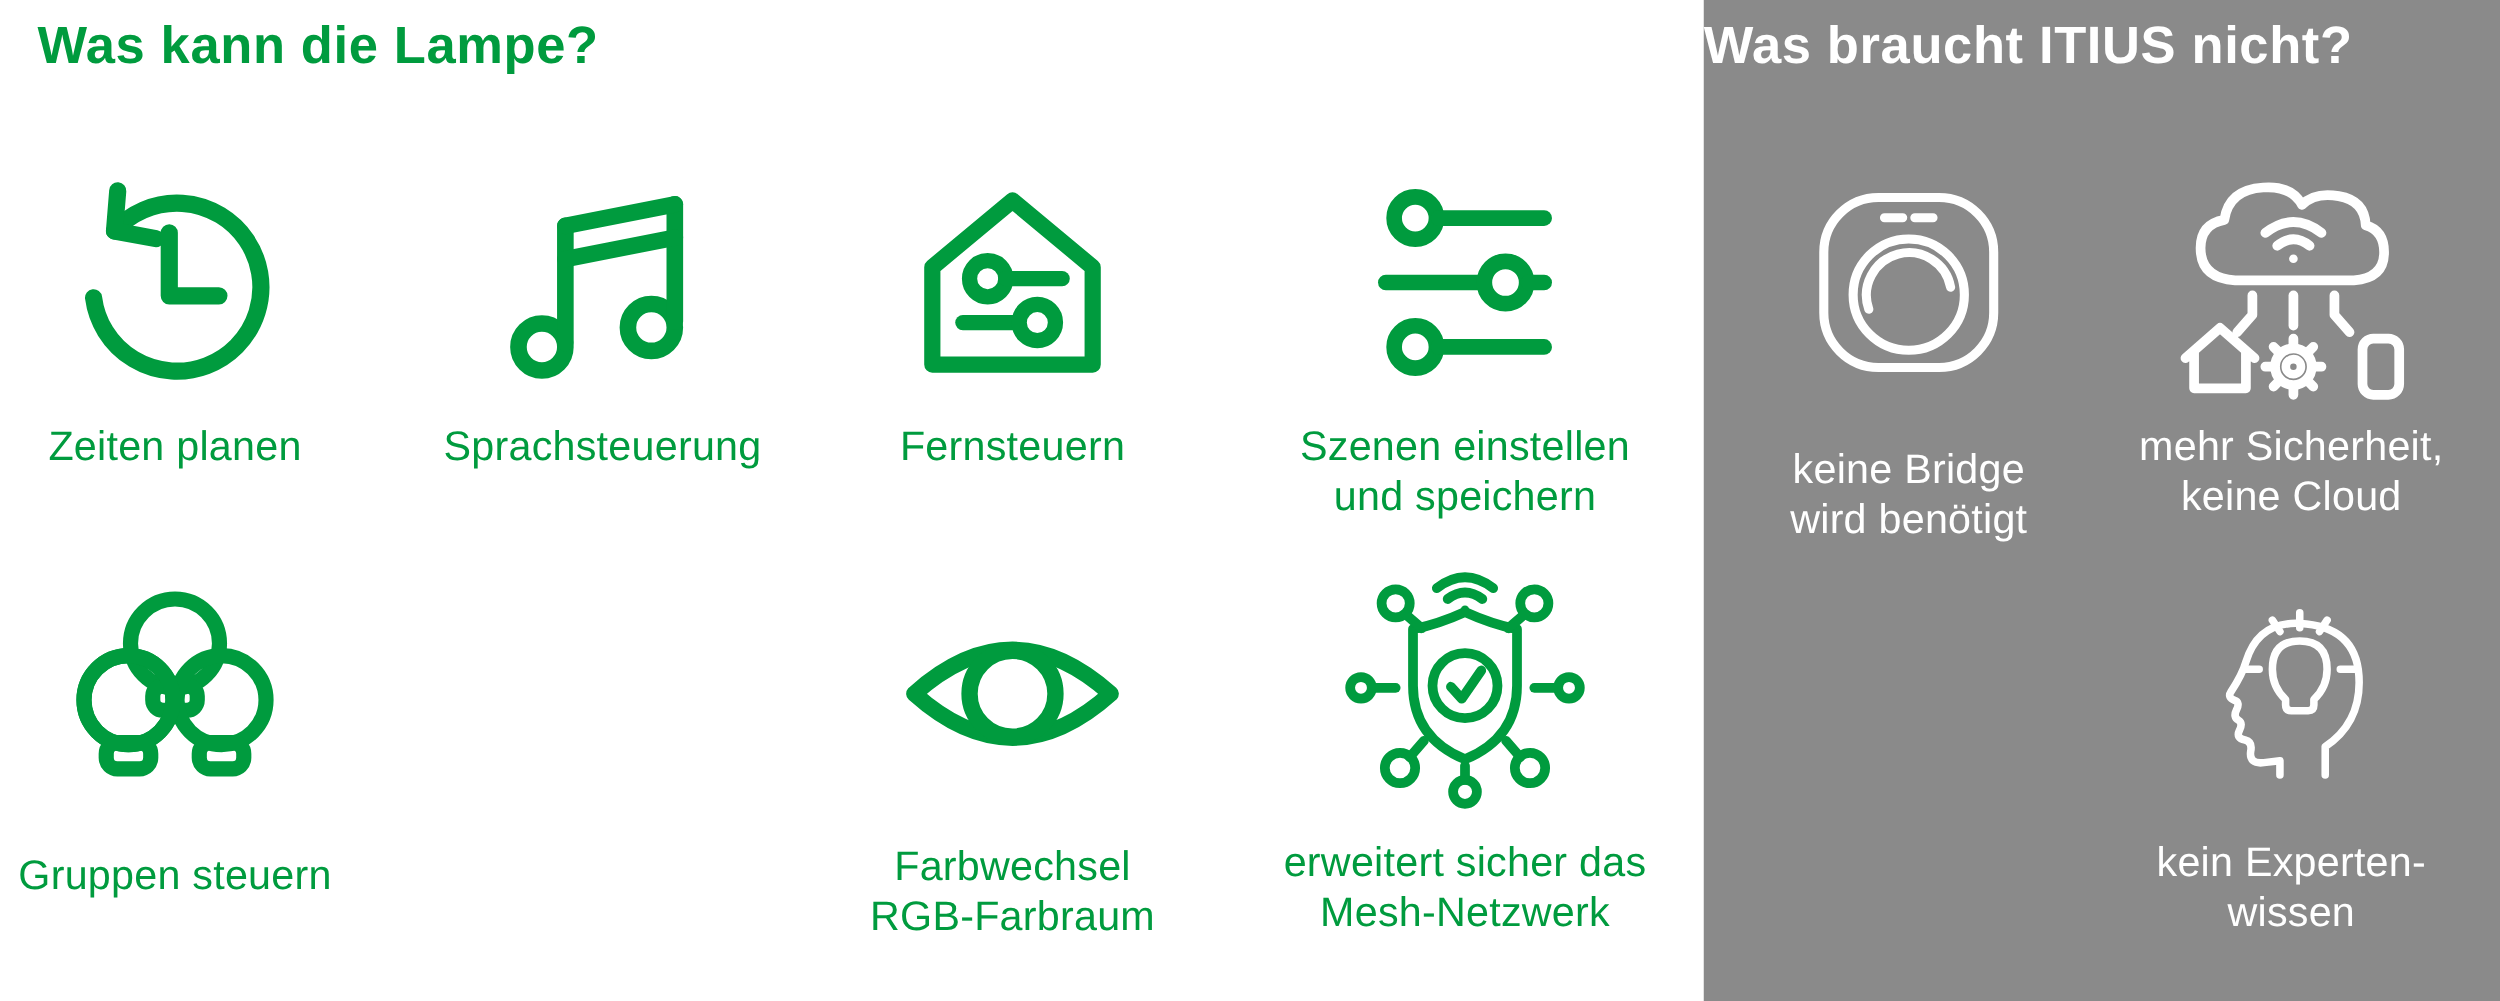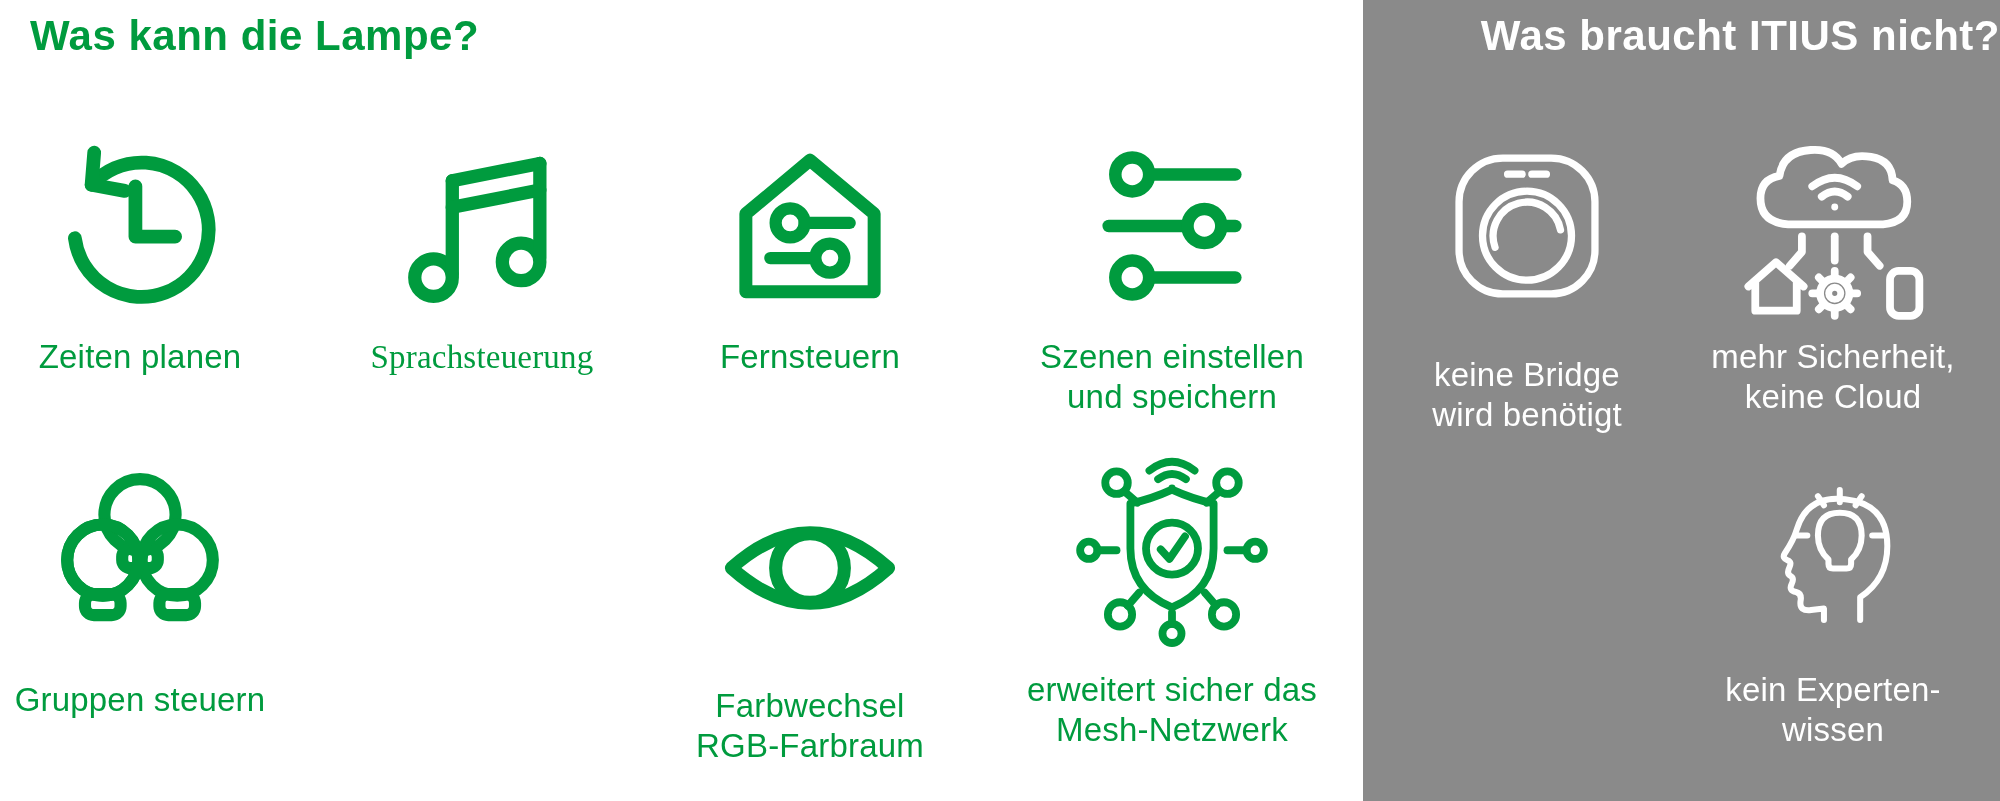--- a/index.html
+++ b/index.html
@@ -9,21 +9,21 @@
   }
   .gray-panel {
     position:absolute; left:1363px; top:0; width:637px; height:801px;
     background:#8A8A8A;
   }
   .title {
     position:absolute; top:12px; font-size:42px; font-weight:bold;
     letter-spacing:0.5px; white-space:nowrap;
   }
   .title-left  { left:30px; color:#009B3E; }
-  .title-right { left:1363px; width:637px; text-align:right; color:#ffffff; }
+  .title-right { left:1363px; width:637px; text-align:left; color:#ffffff; }
   .cell {
     position:absolute; display:flex; flex-direction:column; align-items:center;
   }
   .cell .icon-box {
     display:flex; align-items:center; justify-content:center;
   }
   .row1 .icon-box { height:195px; }
   .row2 .icon-box { height:208px; }
   .cell .label {
     margin-top:14px; font-size:33px; line-height:40px; text-align:center;
@@ -49,21 +49,21 @@
     <div class="icon-box">
       <svg width="168" height="168" viewBox="0 0 220 220">
         <path class="gstroke" stroke-width="18" d="M 46.6 56 A 88 88 0 1 1 24.7 126"></path>
         <path class="gstroke" stroke-width="18" d="M 46.6 56 L 50 14 M 46.6 56 L 90 64"></path>
         <path class="gstroke" stroke-width="18" d="M 104 58 L 104 124 L 156 124"></path>
       </svg>
     </div>
     <div class="label">Zeiten planen</div>
   </div>
 
-  <div class="cell green row1" style="left:312px; top:128px; width:340px;font-family:Liberation Serif, serif;">
+  <div class="cell green row1" style="left:312px; top:128px; width:340px;">
     <div class="icon-box">
       <svg width="172" height="172" viewBox="0 0 220 220">
         <circle class="gstroke" stroke-width="17" cx="48" cy="176" r="24"></circle>
         <circle class="gstroke" stroke-width="17" cx="160" cy="156" r="24"></circle>
         <path class="gstroke" stroke-width="17" d="M 72 172 L 72 52 M 184 150 L 184 30"></path>
         <path class="gstroke" stroke-width="17" d="M 72 52 L 184 30 M 72 86 L 184 64"></path>
       </svg>
     </div>
     <div class="label">Sprachsteuerung</div>
   </div>
@@ -106,21 +106,21 @@
         <circle class="gstroke" stroke-width="15" cx="156" cy="120" r="44" fill="#ffffff"></circle>
         <circle class="gstroke" stroke-width="15" cx="64" cy="120" r="44"></circle>
         <rect class="gstroke" stroke-width="15" x="42" y="162" width="44" height="26" rx="11" fill="#ffffff"></rect>
         <rect class="gstroke" stroke-width="15" x="134" y="162" width="44" height="26" rx="11" fill="#ffffff"></rect>
       </svg>
     </div>
     <div class="label">Gruppen steuern</div>
   </div>
 
 
-  <div class="cell green row2" style="left:650px; top:464px; width:320px;justify-content:space-between;">
+  <div class="cell green row2" style="left:650px; top:451px; width:320px;justify-content:space-between;">
     <div class="icon-box">
       <svg width="180" height="180" viewBox="0 0 220 220">
         <path class="gstroke" stroke-width="16" d="M 14 110 Q 110 24 206 110 Q 110 196 14 110 Z"></path>
         <circle class="gstroke" stroke-width="16" cx="110" cy="110" r="42"></circle>
       </svg>
     </div>
     <div class="label">Farbwechsel
 RGB-Farbraum</div>
   </div>
 

